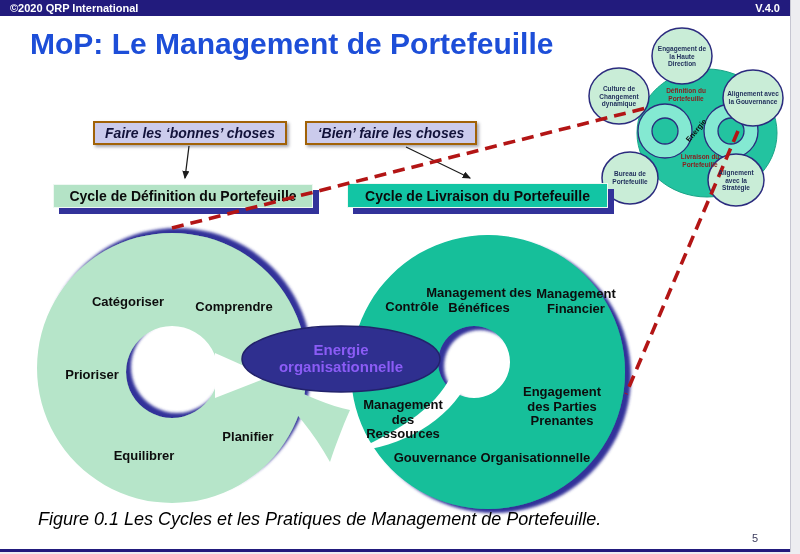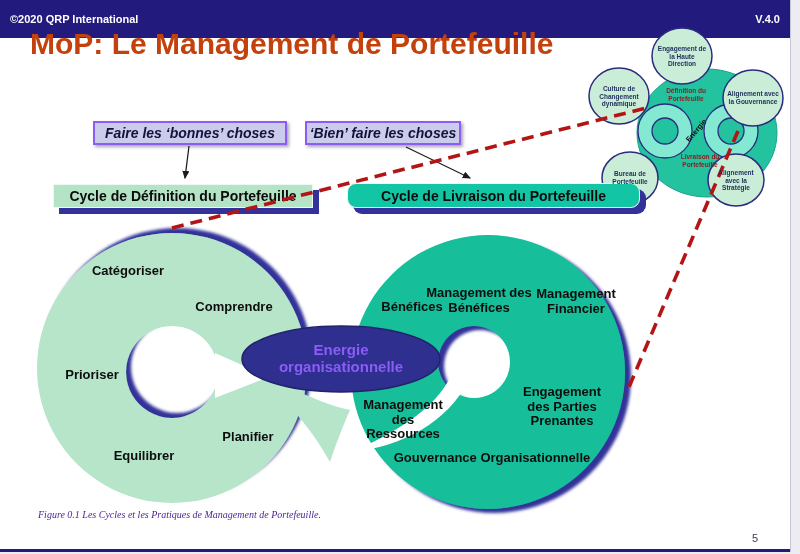--- a/index.html
+++ b/index.html
@@ -6,31 +6,31 @@
   body{
     width:800px;height:554px;position:relative;overflow:hidden;
     background:#ededf1;
     font-family:"Liberation Sans","DejaVu Sans",sans-serif;
   }
   .slide{
     position:absolute;left:0;top:0;width:790px;height:552px;background:#ffffff;
     border-right:1px solid #c6c6d2;
   }
   .topbar{
-    position:absolute;left:0;top:0;width:100%;height:38px;background:#221b7d;
+    position:absolute;left:0;top:0;width:100%;height:16px;background:#221b7d;
     color:#ffffff;font-size:11px;display:flex;align-items:center;justify-content:space-between;
     padding:0 10px;box-sizing:border-box;font-weight:bold;
   }
   .bottombar{position:absolute;left:0;bottom:0;width:100%;height:3px;background:#221b7d;}
   .title{
-    position:absolute;left:30px;top:27px;font-size:30px;font-weight:bold;color:#c2410c;
+    position:absolute;left:30px;top:27px;font-size:30px;font-weight:bold;color:#1d4ed8;
     letter-spacing:0px;white-space:nowrap;
   }
   .callout{
-    position:absolute;height:24px;background:#cbcbec;border:2px solid #8b5cf6;
+    position:absolute;height:24px;background:#cbcbec;border:2px solid #a16207;
     box-shadow:2px 2px 3px rgba(60,60,80,.45);
     display:flex;align-items:center;justify-content:center;
     font-size:14px;font-weight:bold;font-style:italic;color:#12123a;box-sizing:border-box;
   }
   .cyclebox{
     position:absolute;display:flex;align-items:center;justify-content:center;
     font-size:14px;font-weight:bold;color:#0b0b0b;box-sizing:border-box;
     box-shadow:6px 6px 0 #32329a;border:1px solid #eef8f2;
   }
   .lbl{
@@ -43,21 +43,21 @@
     position:absolute;transform:translate(-50%,-50%);z-index:6;
     color:#8b5cf6;font-size:15px;font-weight:bold;text-align:center;line-height:1.15;white-space:normal;
   }
   .mini{
     position:absolute;transform:translate(-50%,-50%);z-index:6;
     font-size:6.5px;font-weight:bold;color:#1e2d5a;line-height:1.18;text-align:center;white-space:normal;
   }
   .mini.maroon{color:#8b1d1d;}
   .mini.rot{transform:translate(-50%,-50%) rotate(-50deg);font-size:7.5px;color:#0c0c0c;}
   .caption{
-    position:absolute;left:38px;top:509px;font-size:10px;font-style:italic;color:#4c1d95;z-index:6;font-family:Liberation Serif, serif;
+    position:absolute;left:38px;top:509px;font-size:18px;font-style:italic;color:#000000;z-index:6;
   }
   .pagenum{position:absolute;left:752px;top:532px;font-size:11px;color:#3c3c5e;z-index:6;}
   svg{position:absolute;left:0;top:0;}
   #shapes{z-index:1;}
   #connectors{z-index:5;pointer-events:none;}
   .boxlayer{z-index:2;}
 </style>
 </head>
 <body>
 
@@ -109,51 +109,51 @@
       <ellipse cx="753" cy="98" rx="30" ry="28" fill="#c9edd7" stroke="#2b2b7e" stroke-width="1.5"></ellipse>
       <ellipse cx="630" cy="178" rx="28" ry="26" fill="#c9edd7" stroke="#2b2b7e" stroke-width="1.5"></ellipse>
       <ellipse cx="736" cy="180" rx="28" ry="26" fill="#c9edd7" stroke="#2b2b7e" stroke-width="1.5"></ellipse>
     </g>
   </svg>
 
   <div class="boxlayer" style="position:absolute;left:0;top:0;width:100%;height:100%;">
     <div class="callout" style="left:93px;top:121px;width:194px;">
       <span>Faire les ‘bonnes’ choses</span>
     </div>
-    <div class="callout" style="left:305px;top:121px;width:156px;">
+    <div class="callout" style="left:305px;top:121px;width:172px;">
       <span>‘Bien’ faire les choses</span>
     </div>
     <div class="cyclebox" style="left:53px;top:184px;width:260px;height:24px;background:#b4e3c6;">
       <span>Cycle de Définition du Portefeuille</span>
     </div>
-    <div class="cyclebox" style="left:347px;top:183px;width:293px;height:25px;background:#12c5a4;border-radius:9px;">
+    <div class="cyclebox" style="left:347px;top:183px;width:261px;height:25px;background:#12c5a4;">
       <span>Cycle de Livraison du Portefeuille</span>
     </div>
   </div>
 
   <svg id="connectors" width="800" height="554" viewBox="0 0 800 554">
     <defs>
       <marker id="arrow" markerWidth="8" markerHeight="8" refX="6" refY="3" orient="auto">
         <path d="M0,0 L7,3 L0,6 Z" fill="#1c1c1c"></path>
       </marker>
     </defs>
     <line x1="189" y1="146" x2="185" y2="178" stroke="#1c1c1c" stroke-width="1.2" marker-end="url(#arrow)"></line>
     <line x1="406" y1="147" x2="470" y2="178" stroke="#1c1c1c" stroke-width="1.2" marker-end="url(#arrow)"></line>
     <line x1="172" y1="228" x2="650" y2="107" stroke="#b31515" stroke-width="3.6" stroke-dasharray="12 7"></line>
     <line x1="738" y1="131" x2="626" y2="394" stroke="#b31515" stroke-width="3.6" stroke-dasharray="12 7"></line>
   </svg>
 
-  <div class="lbl" style="left:128px;top:271px;">Catégoriser</div>
+  <div class="lbl" style="left:128px;top:302px;">Catégoriser</div>
   <div class="lbl" style="left:234px;top:307px;">Comprendre</div>
   <div class="lbl" style="left:92px;top:375px;">Prioriser</div>
   <div class="lbl" style="left:248px;top:437px;">Planifier</div>
   <div class="lbl" style="left:144px;top:456px;">Equilibrer</div>
 
   <div class="lbl wrap" style="left:479px;top:269px;width:150px;margin-top:32px;">Management des Bénéfices</div>
-  <div class="lbl" style="left:412px;top:307px;">Bénéfices</div>
+  <div class="lbl" style="left:412px;top:307px;">Contrôle</div>
   <div class="lbl wrap" style="left:537px;top:302px;width:95px;margin-left:39px;">Management Financier</div>
   <div class="lbl wrap" style="left:562px;top:407px;width:92px;">Engagement des Parties Prenantes</div>
   <div class="lbl wrap" style="left:492px;top:458px;width:200px;">Gouvernance Organisationnelle</div>
   <div class="lbl wrap" style="left:403px;top:420px;width:84px;">Management des Ressources</div>
 
   <div class="center-lbl" style="left:341px;top:358px;width:170px;">Energie organisationnelle</div>
 
   <div class="mini" style="left:682px;top:56px;width:54px;">Engagement de la Haute Direction</div>
   <div class="mini" style="left:619px;top:96px;width:52px;">Culture de Changement dynamique</div>
   <div class="mini" style="left:753px;top:98px;width:52px;">Alignement avec la Gouvernance</div>

